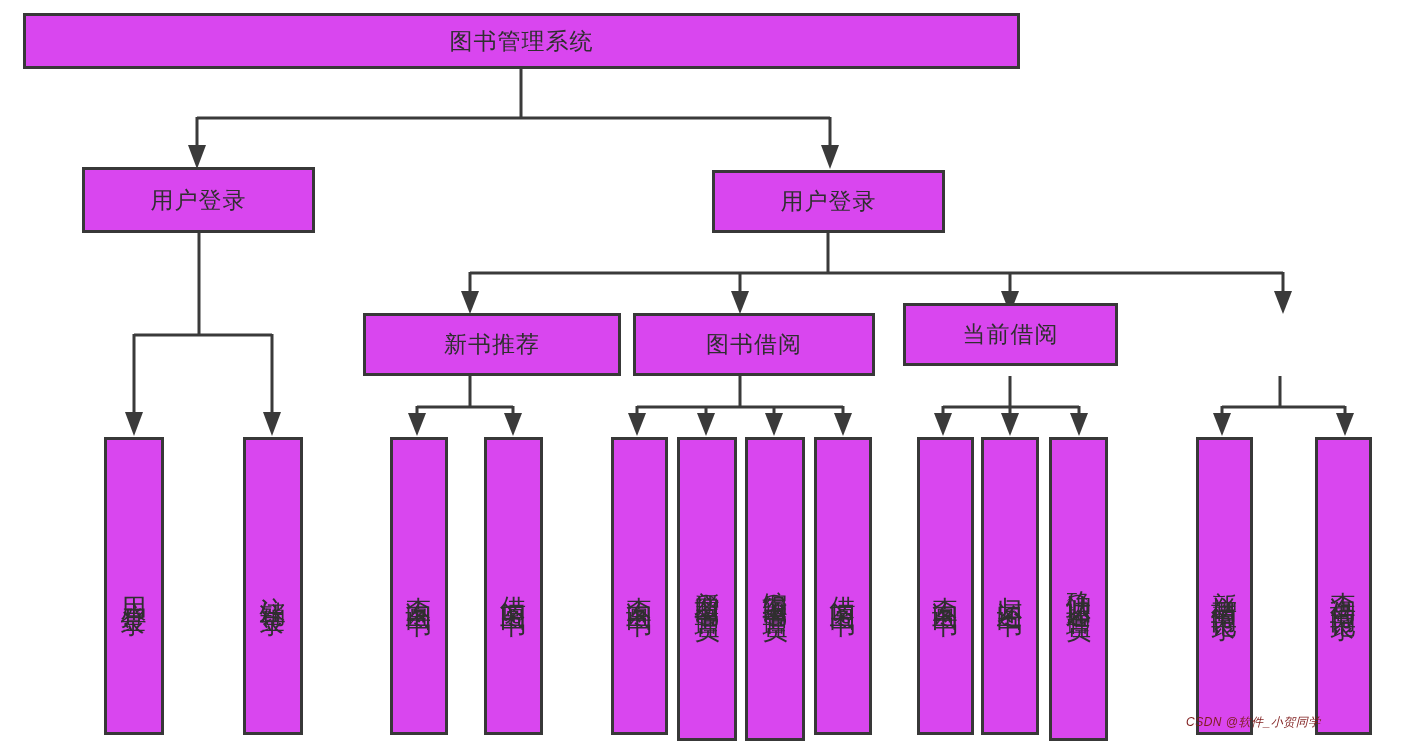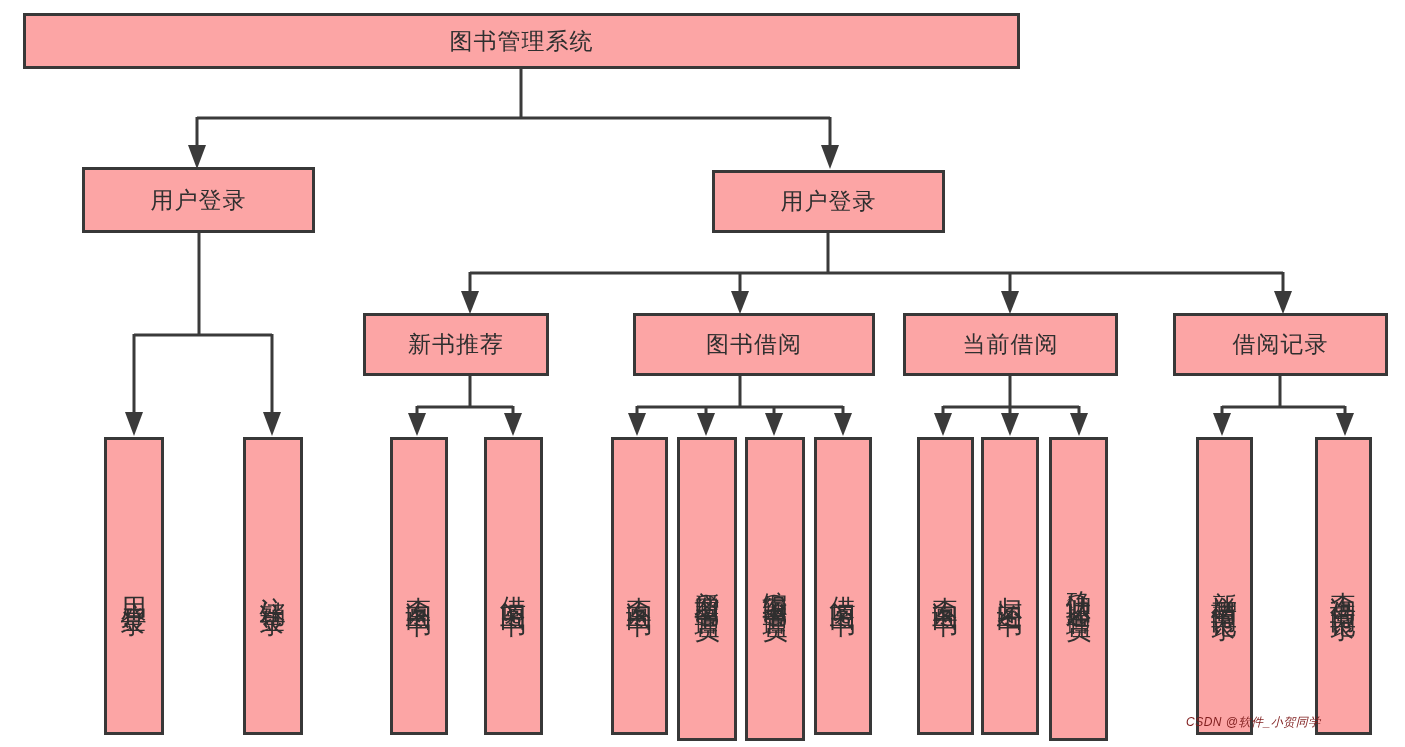--- a/index.html
+++ b/index.html
@@ -18,21 +18,21 @@
   .connectors {
     position: absolute;
     left: 0;
     top: 0;
     width: 1405px;
     height: 747px;
   }
   .node {
     position: absolute;
     box-sizing: border-box;
-    background: #fca5a5;
+    background: #d946ef;
     border: 3px solid #383838;
     display: flex;
     align-items: center;
     justify-content: center;
     color: #2f2f2f;
   }
   .hbox {
     font-size: 23px;
     letter-spacing: 1px;
     white-space: nowrap;
@@ -119,31 +119,28 @@
     <span>图书管理系统</span>
   </div>
 
   <div class="node hbox" style="left:82px;top:167px;width:233px;height:66px">
     <span>用户登录</span>
   </div>
   <div class="node hbox" style="left:712px;top:170px;width:233px;height:63px">
     <span>用户登录</span>
   </div>
 
-  <div class="node hbox" style="left:363px;top:313px;width:186px;height:63px">
+  <div class="node hbox" style="left:363px;top:313px;width:258px;height:63px">
     <span>新书推荐</span>
   </div>
   <div class="node hbox" style="left:633px;top:313px;width:242px;height:63px">
     <span>图书借阅</span>
   </div>
-  <div class="node hbox" style="left:903px;top:313px;width:215px;height:63px">
+  <div class="node hbox" style="left:903px;top:303px;width:215px;height:63px">
     <span>当前借阅</span>
-  </div>
-  <div class="node hbox" style="left:1173px;top:313px;width:215px;height:63px">
-    <span>借阅记录</span>
   </div>
 
   <div class="node vbox" style="left:104px;top:437px;width:60px;height:298px">
     <span class="vtext">用户登录</span>
   </div>
   <div class="node vbox" style="left:243px;top:437px;width:60px;height:298px">
     <span class="vtext">注销登录</span>
   </div>
 
   <div class="node vbox" style="left:390px;top:437px;width:58px;height:298px">

